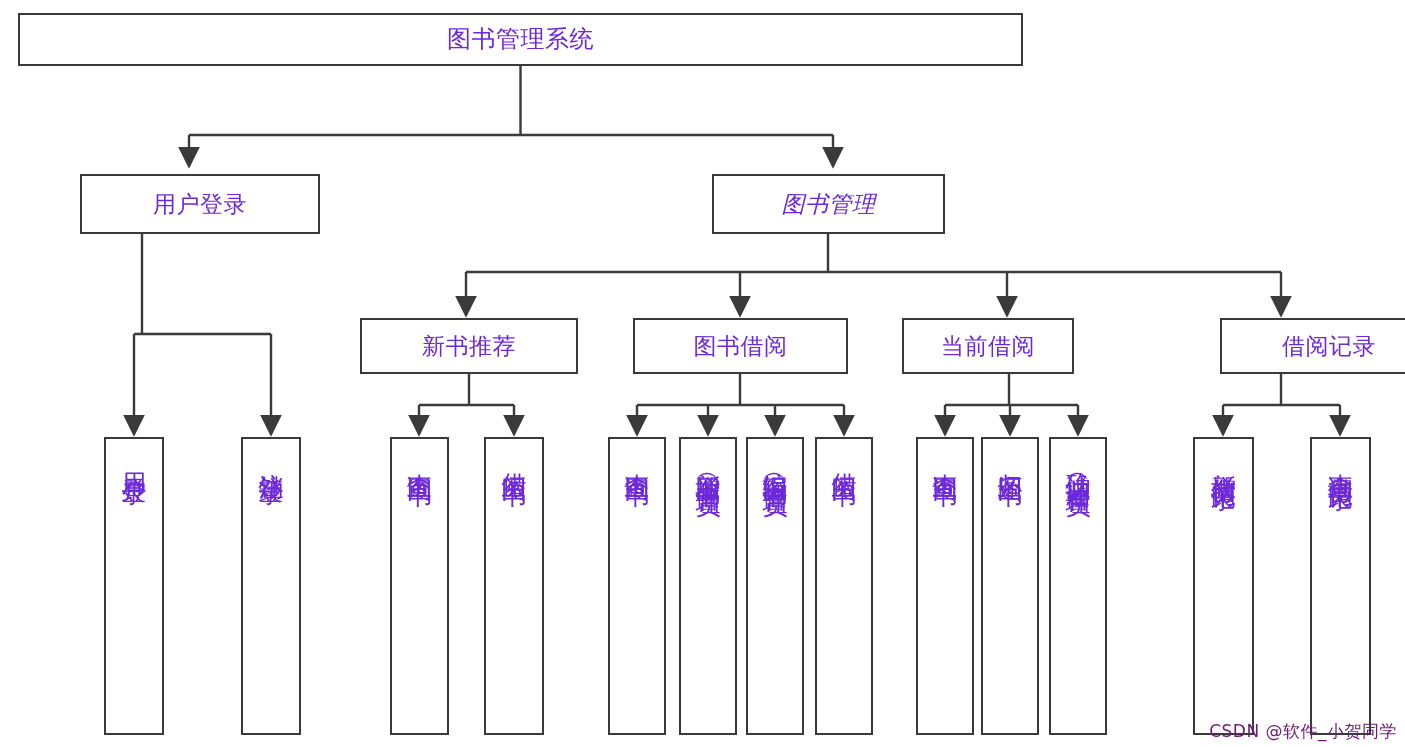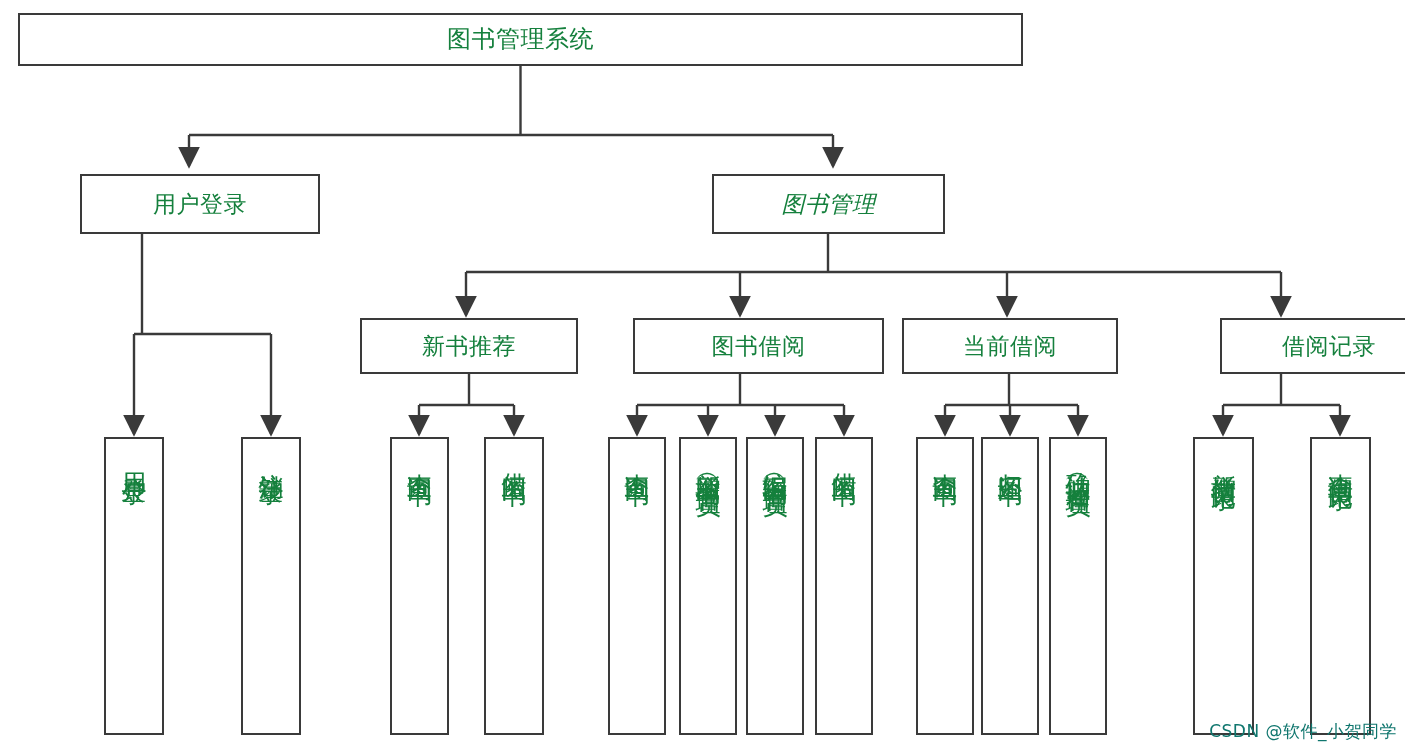--- a/index.html
+++ b/index.html
@@ -31,21 +31,21 @@
     box-sizing: border-box;
     background: #ffffff;
     border: 2px solid #3a3a3a;
     display: flex;
     align-items: center;
     justify-content: center;
     color: #2f2f2f;
     z-index: 2;
   }
   .node-label {
-    color: #15803d;
+    color: #6d28d9;
     line-height: 1.22;
     text-align: center;
     white-space: nowrap;
   }
   
   .node.horiz .node-label {
     font-size: 23px;
     letter-spacing: 0.5px;
   }
   .node.root .node-label {
@@ -63,21 +63,21 @@
     font-size: 25px;
     letter-spacing: 3px;
     white-space: nowrap;
     line-height: 1;
   }
   #watermark {
     position: absolute;
     right: 8px;
     bottom: 4px;
     font-size: 17px;
-    color: #0f766e;
+    color: #701a75;
     letter-spacing: 0.5px;
     z-index: 5;
     white-space: nowrap;
   }
 </style>
 </head>
 <body>
 
 <div id="diagram-root">
 
@@ -140,25 +140,25 @@
   </div>
 
   <div class="node horiz" style="left:712px; top:174px; width:233px; height:60px;font-style:italic;">
     <span class="node-label">图书管理</span>
   </div>
 
   <div class="node horiz" style="left:360px; top:318px; width:218px; height:56px;">
     <span class="node-label">新书推荐</span>
   </div>
 
-  <div class="node horiz" style="left:633px; top:318px; width:251px; height:56px;">
+  <div class="node horiz" style="left:633px; top:318px; width:215px; height:56px;">
     <span class="node-label">图书借阅</span>
   </div>
 
-  <div class="node horiz" style="left:902px; top:318px; width:216px; height:56px;">
+  <div class="node horiz" style="left:902px; top:318px; width:172px; height:56px;">
     <span class="node-label">当前借阅</span>
   </div>
 
   <div class="node horiz" style="left:1172px; top:318px; width:218px; height:56px;margin-left:48px;">
     <span class="node-label">借阅记录</span>
   </div>
 
   <div class="node leaf" style="left:104px; top:437px; width:60px; height:298px;">
     <span class="node-label">用户登录</span>
   </div>

